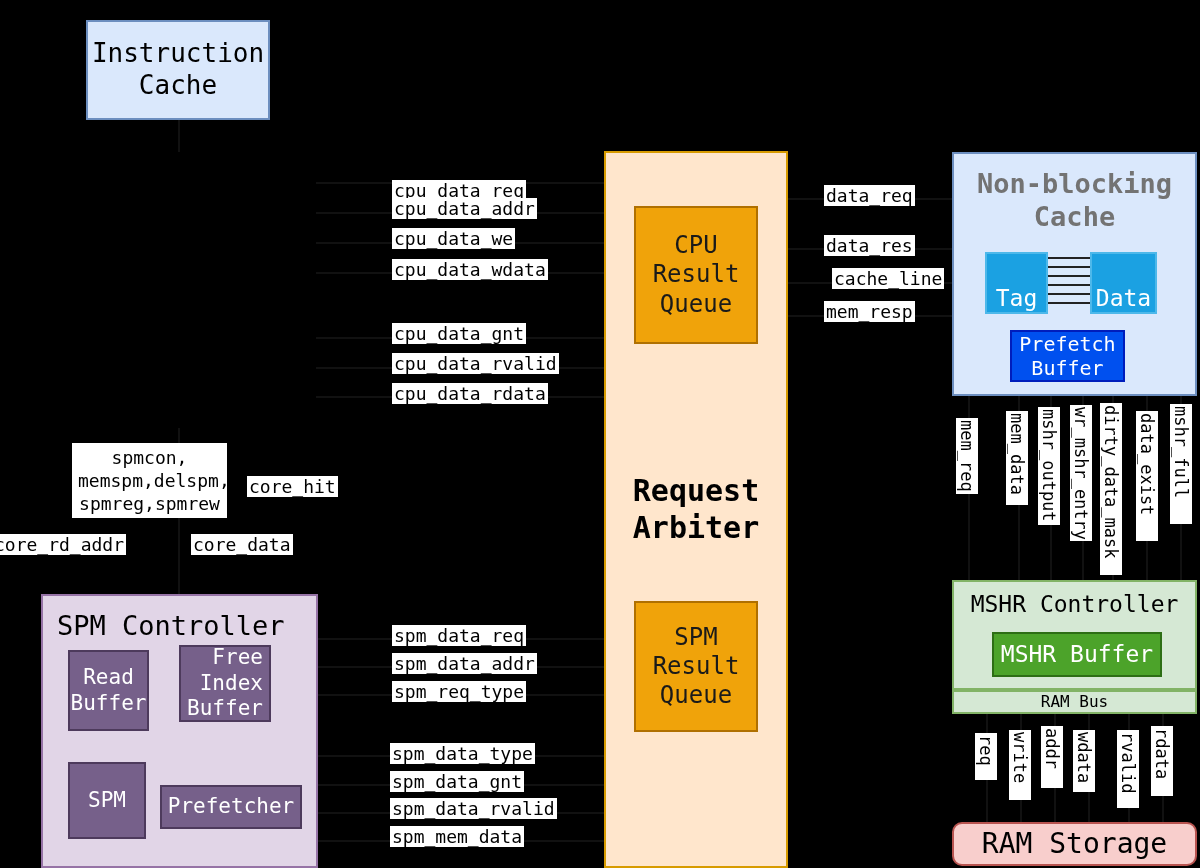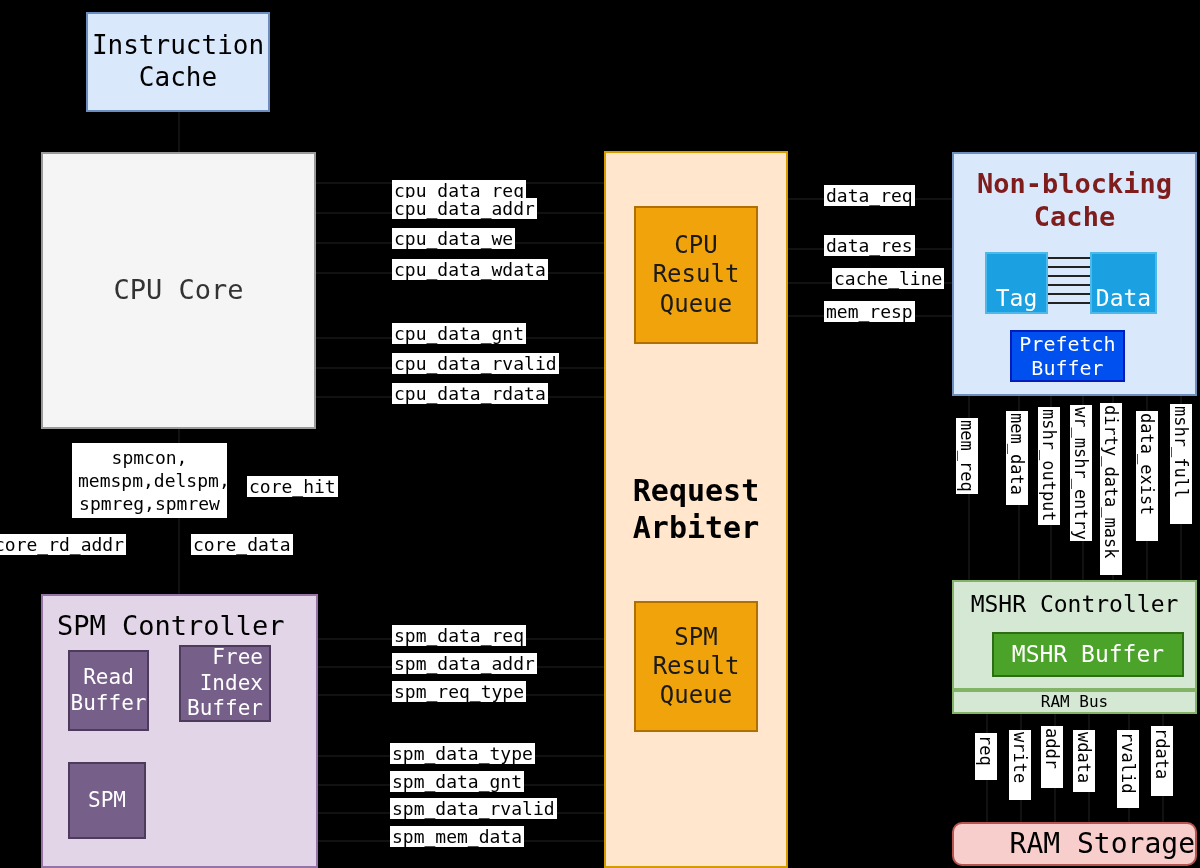--- a/index.html
+++ b/index.html
@@ -8,21 +8,21 @@
     font-family:"DejaVu Sans Mono","Liberation Mono",monospace;
   }
   .canvas{position:absolute;left:0;top:0;width:1200px;height:868px;background:#000;}
   .box{position:absolute;box-sizing:border-box;display:flex;align-items:center;justify-content:center;
        text-align:center;line-height:1.22;white-space:pre-line;}
   
   .icache{background:#dae8fc;border:2px solid #6c8ebf;color:#000;font-size:26px;}
   .cpucore{background:#f5f5f5;border:2px solid #9a9a9a;color:#333;font-size:27px;}
   .arbiter{background:#ffe6cc;border:2px solid #d79b00;color:#000;font-size:30px;font-weight:bold;}
   .queue{background:#f0a30a;border:2px solid #b07000;color:#1a1a1a;font-size:24px;}
-  .nbcache{background:#dae8fc;border:2px solid #6c8ebf;color:#7f1d1d;font-size:27px;font-weight:bold;}
+  .nbcache{background:#dae8fc;border:2px solid #6c8ebf;color:#737373;font-size:27px;font-weight:bold;}
   .tagdata{background:#1ba1e2;border:2px solid #4db8ea;color:#fff;font-size:23px;align-items:flex-end;}
   .prefbuf{background:#0050ef;border:2px solid #001dbc;color:#fff;font-size:20px;}
   .mshrctl{background:#d5e8d4;border:2px solid #82b366;color:#000;font-size:23px;}
   .mshrbuf{background:#4ca32a;border:2px solid #2d6e15;color:#fff;font-size:23px;}
   .rambus{background:#d5e8d4;border:2px solid #82b366;color:#000;font-size:16px;}
   .ramstorage{background:#f8cecc;border:2px solid #b85450;color:#000;font-size:28px;border-radius:10px;}
   .spmctl{background:#e1d5e7;border:2px solid #9673a6;color:#000;font-size:27px;}
   .spmsub{background:#76608a;border:2px solid #4d3a5c;color:#fff;font-size:21px;}
   
   .lbl{position:absolute;background:#fff;color:#000;font-size:18px;line-height:1.08;
@@ -67,43 +67,43 @@
   <div class="ln" style="left:1112px;top:396px;width:2px;height:184px;"></div>
   <div class="ln" style="left:1146px;top:396px;width:2px;height:184px;"></div>
   <div class="ln" style="left:1180px;top:396px;width:2px;height:184px;"></div>
   <div class="ln" style="left:986px;top:712px;width:2px;height:112px;"></div>
   <div class="ln" style="left:1020px;top:712px;width:2px;height:112px;"></div>
   <div class="ln" style="left:1054px;top:712px;width:2px;height:112px;"></div>
   <div class="ln" style="left:1088px;top:712px;width:2px;height:112px;"></div>
   <div class="ln" style="left:1128px;top:712px;width:2px;height:112px;"></div>
   <div class="ln" style="left:1162px;top:712px;width:2px;height:112px;"></div>
 
-  <div class="box icache" style="left:86px;top:12px;width:184px;height:100px;">
+  <div class="box icache" style="left:86px;top:20px;width:184px;height:100px;">
     <span>Instruction
 Cache</span>
   </div>
 
-  <div class="box cpucore" style="left:41px;top:152px;width:275px;height:277px;">
-    <span>CPU Core</span>
-  </div>
 
   <div class="box spmctl" style="left:41px;top:594px;width:277px;height:274px;align-items:flex-start;justify-content:flex-start;">
     <span style="position:absolute;left:14px;top:14px;">SPM Controller</span>
   </div>
   <div class="box spmsub" style="left:68px;top:650px;width:81px;height:81px;">
     <span>Read
 Buffer</span>
   </div>
   <div class="box spmsub" style="left:179px;top:645px;width:92px;height:77px;text-align:right;">
     <span>Free
 Index
 Buffer</span>
   </div>
   <div class="box spmsub" style="left:68px;top:762px;width:78px;height:77px;">
     <span>SPM</span>
+  </div>
+  <div class="box spmsub" style="left:160px;top:785px;width:142px;height:44px;">
+    <span>Prefetcher</span>
   </div>
 
   <div class="box arbiter" style="left:604px;top:151px;width:184px;height:717px;">
     <span>Request
 Arbiter</span>
   </div>
   <div class="box queue" style="left:634px;top:206px;width:124px;height:138px;">
     <span>CPU
 Result
 Queue</span>
@@ -133,28 +133,28 @@
       <i style="top:45px;"></i>
   </div>
   <div class="box prefbuf" style="left:1010px;top:330px;width:115px;height:52px;">
     <span>Prefetch
 Buffer</span>
   </div>
 
   <div class="box mshrctl" style="left:952px;top:580px;width:245px;height:110px;align-items:flex-start;">
     <span style="position:absolute;left:0;right:0;top:8px;">MSHR Controller</span>
   </div>
-  <div class="box mshrbuf" style="left:992px;top:632px;width:192px;height:45px;">
+  <div class="box mshrbuf" style="left:992px;top:632px;width:170px;height:45px;">
     <span>MSHR Buffer</span>
   </div>
   <div class="box rambus" style="left:952px;top:690px;width:245px;height:24px;">
     <span>RAM Bus</span>
   </div>
 
-  <div class="box ramstorage" style="left:952px;top:822px;width:245px;height:44px;justify-content:flex-end;">
+  <div class="box ramstorage" style="left:952px;top:822px;width:245px;height:44px;">
     <span>RAM Storage</span>
   </div>
 
   <div class="lbl" style="left:392px;top:180px;text-decoration:underline;">cpu_data_req</div>
   <div class="lbl" style="left:392px;top:198px;">cpu_data_addr</div>
   <div class="lbl" style="left:392px;top:228px;text-align:center;">cpu_data_we</div>
   <div class="lbl" style="left:392px;top:259px;">cpu_data_wdata</div>
   <div class="lbl" style="left:392px;top:323px;">cpu_data_gnt</div>
   <div class="lbl" style="left:392px;top:353px;">cpu_data_rvalid</div>
   <div class="lbl" style="left:392px;top:383px;">cpu_data_rdata</div>

